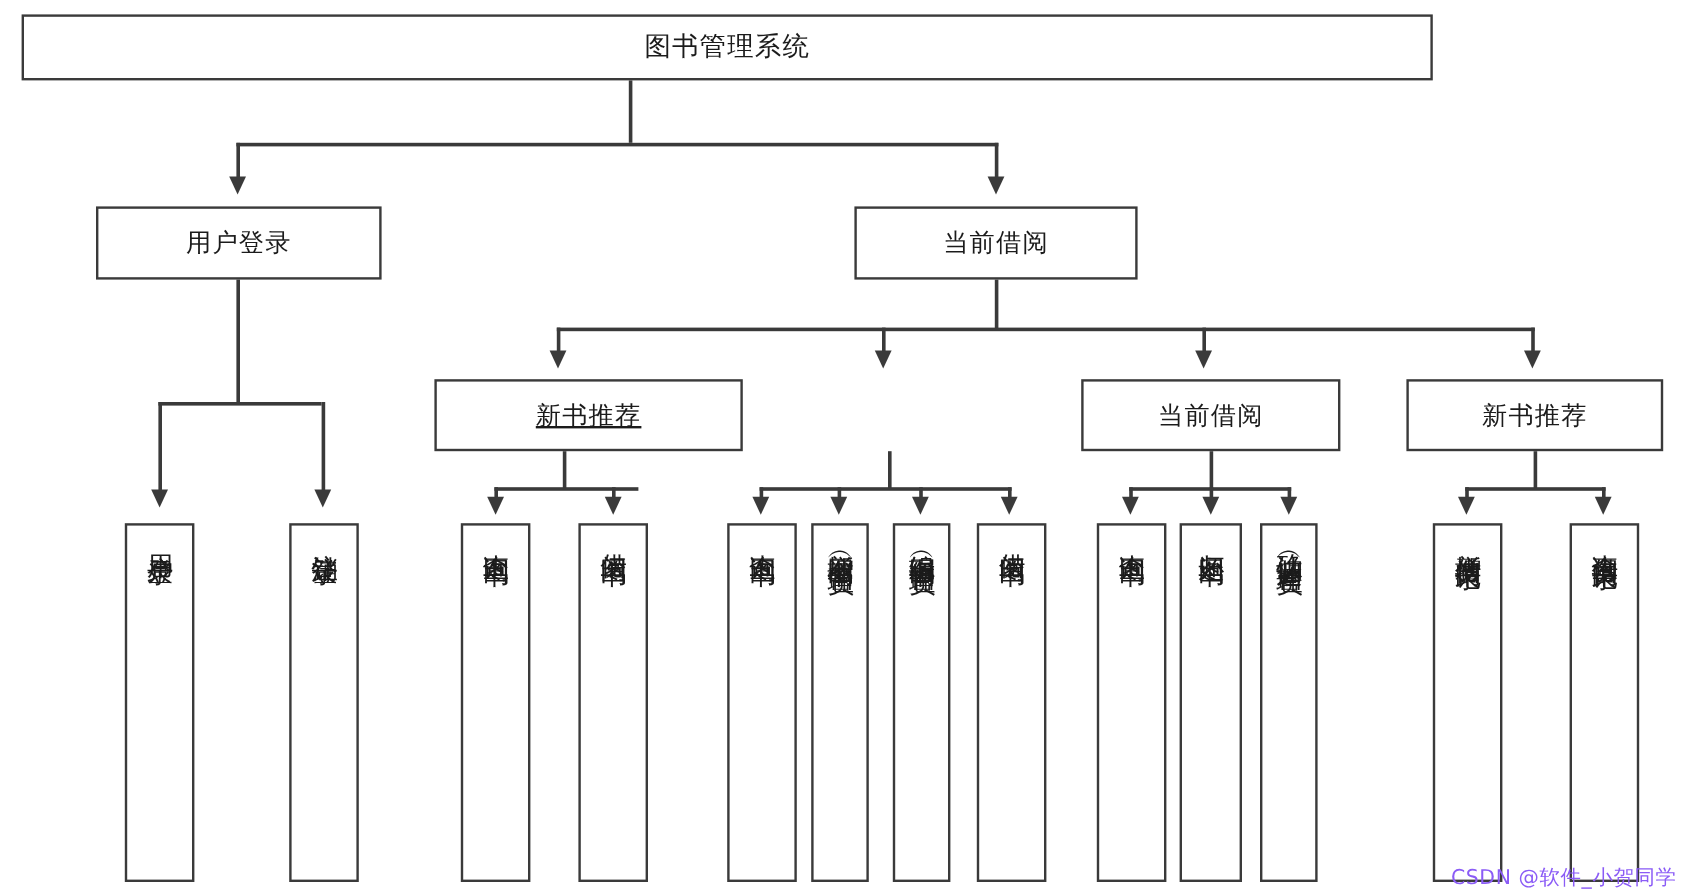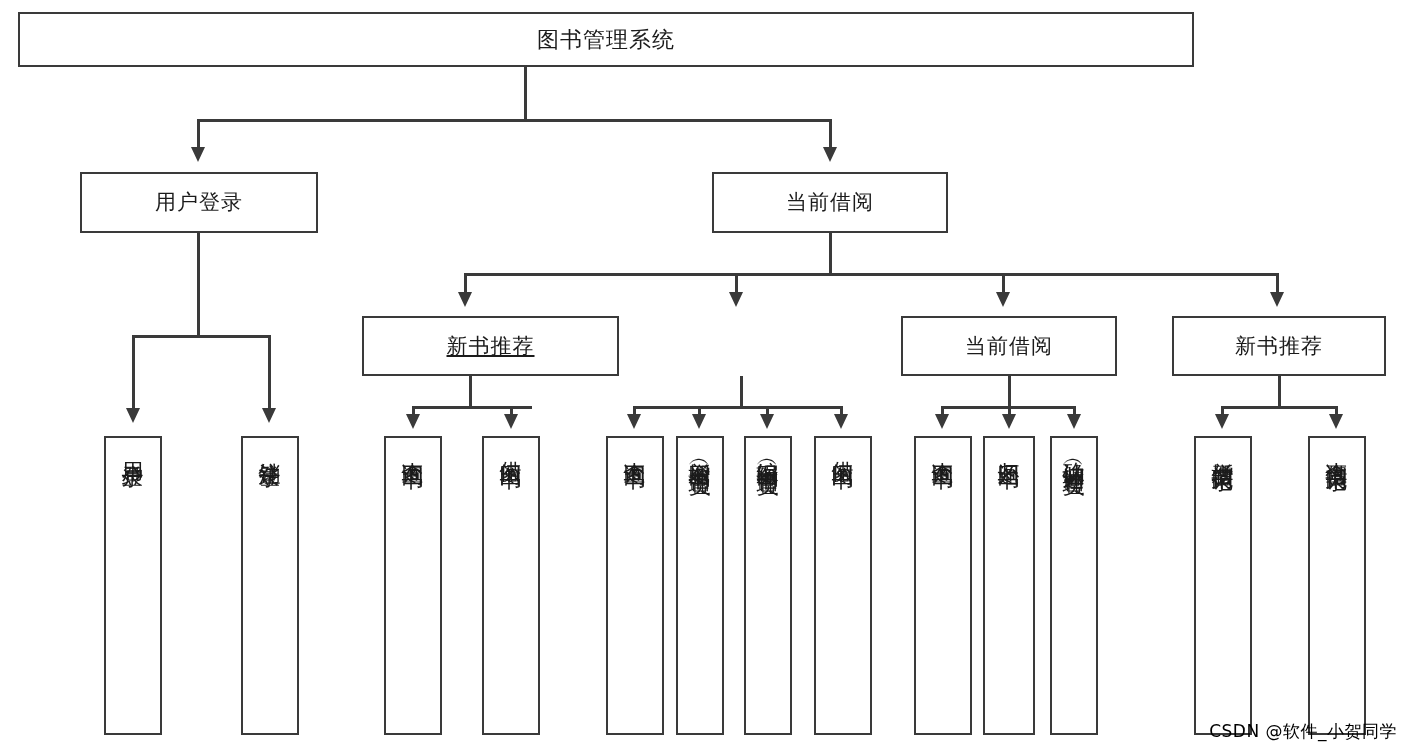--- a/index.html
+++ b/index.html
@@ -60,21 +60,21 @@
     border-left:7px solid transparent;
     border-right:7px solid transparent;
     border-top:15px solid #3a3a3a;
   }
   
   #watermark{
     position:absolute;
     right:8px;
     bottom:4px;
     font-size:17px;
-    color:#000000;
+    color:#8b5cf6;
     white-space:nowrap;
     letter-spacing:0.5px;
   }
 </style>
 </head>
 <body>
 
 <div id="canvas">
 
   <div class="node root" style="left:18px;top:12px;width:1176px;height:55px;">

